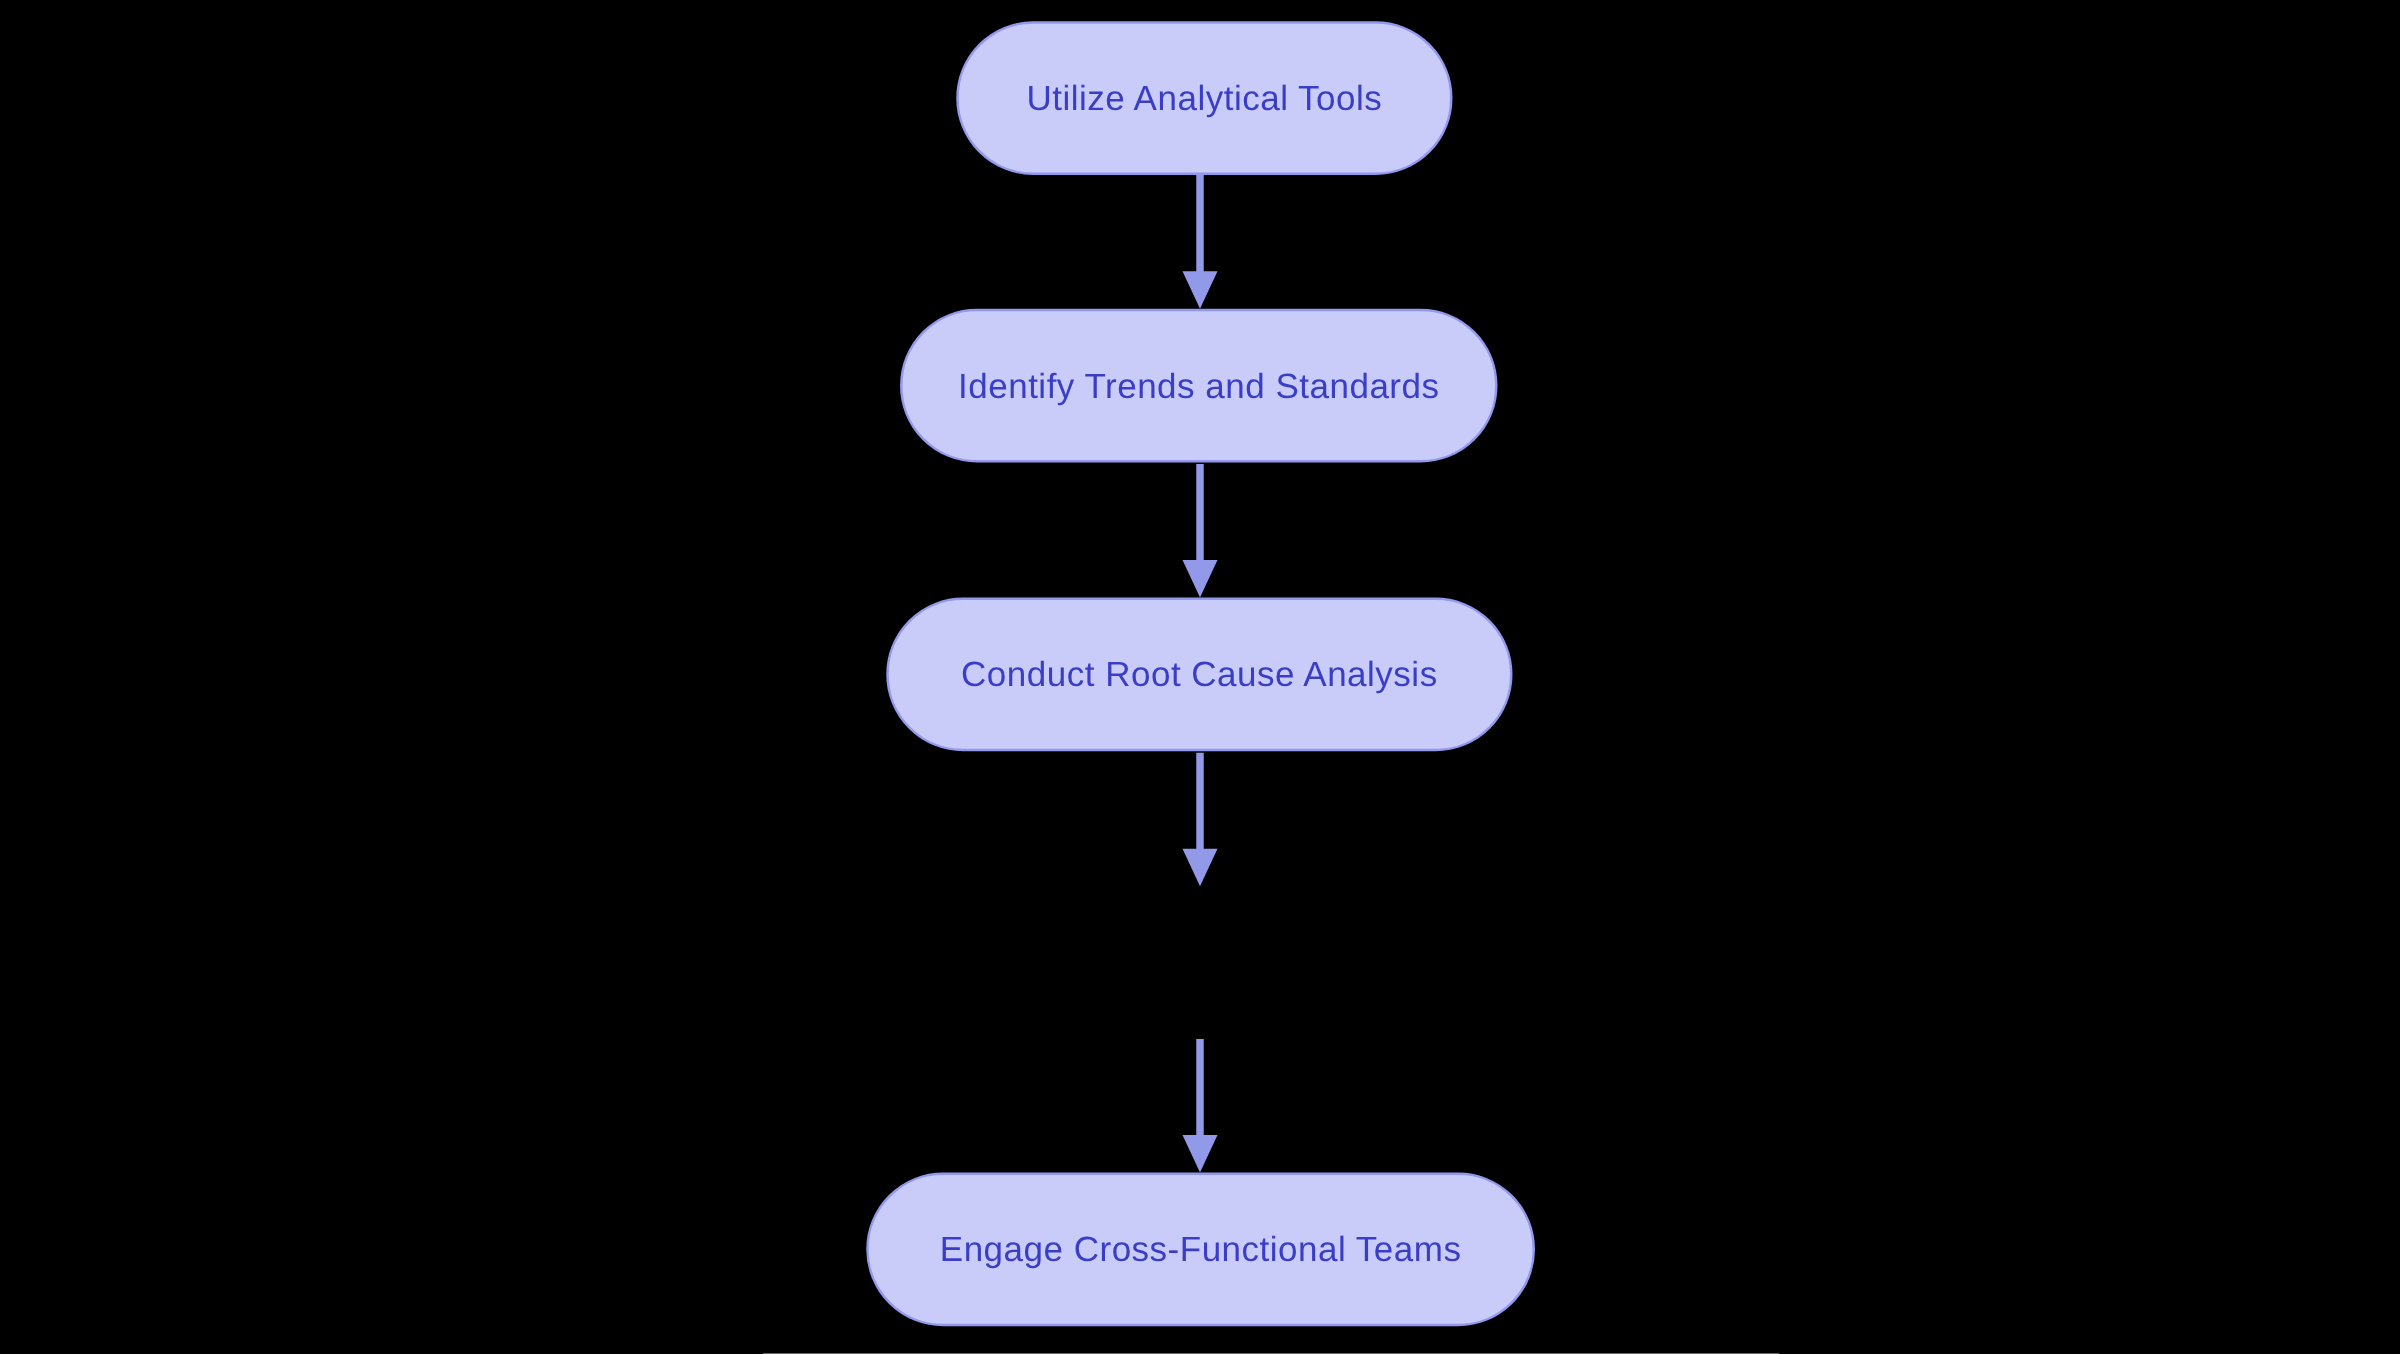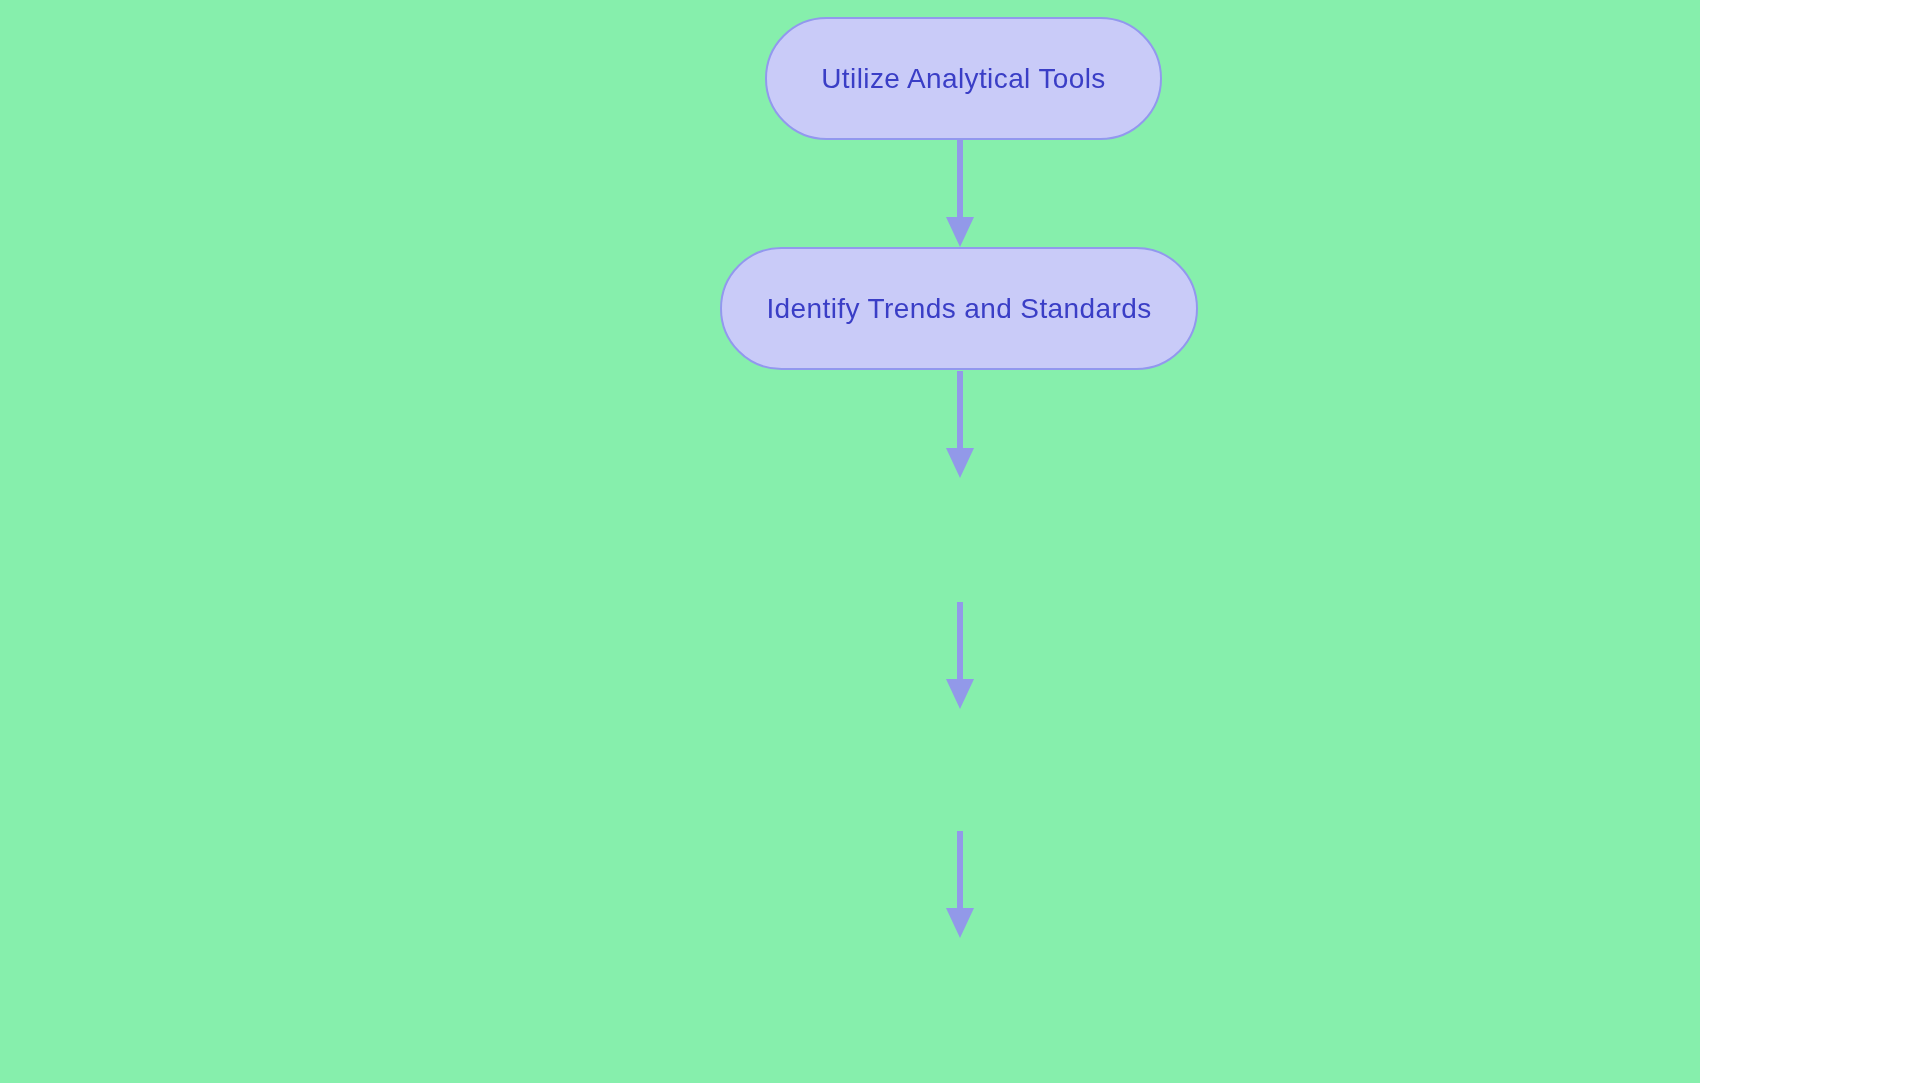--- a/index.html
+++ b/index.html
@@ -4,23 +4,23 @@
 <style>
   * { margin: 0; padding: 0; box-sizing: border-box; }
 
   html, body {
     background: #ffffff;
     font-family: "Liberation Sans", sans-serif;
   }
 
   .canvas {
     position: relative;
-    width: 1700px;
+    width: 1920px;
     height: 1083px;
-    background: #86efac;
+    background: #000000;
     overflow: hidden;
     padding-left: 16px;
   }
 
   
   .node {
     position: absolute;
     height: 123px;
     background: #c9cbf8;
     border: 2px solid #9298ee;
@@ -74,26 +74,32 @@
 
   <section class="node node-2">
     <span class="node-label">Identify Trends and Standards</span>
   </section>
 
   <svg class="arrow arrow-2" viewBox="0 0 34 107" aria-hidden="true">
     <line x1="17" y1="0" x2="17" y2="80" stroke-width="6" stroke="#9299e9"></line>
     <polygon points="3,77 31,77 17,107" fill="#9299e9"></polygon>
   </svg>
 
+  <section class="node node-3">
+    <span class="node-label">Conduct Root Cause Analysis</span>
+  </section>
 
   <svg class="arrow arrow-3" viewBox="0 0 34 107" aria-hidden="true">
     <line x1="17" y1="0" x2="17" y2="80" stroke-width="6" stroke="#9299e9"></line>
     <polygon points="3,77 31,77 17,107" fill="#9299e9"></polygon>
   </svg>
 
 
   <svg class="arrow arrow-4" viewBox="0 0 34 107" aria-hidden="true">
     <line x1="17" y1="0" x2="17" y2="80" stroke-width="6" stroke="#9299e9"></line>
     <polygon points="3,77 31,77 17,107" fill="#9299e9"></polygon>
   </svg>
 
+  <section class="node node-5">
+    <span class="node-label">Engage Cross-Functional Teams</span>
+  </section>
 
 </main>
 
 </body></html>

